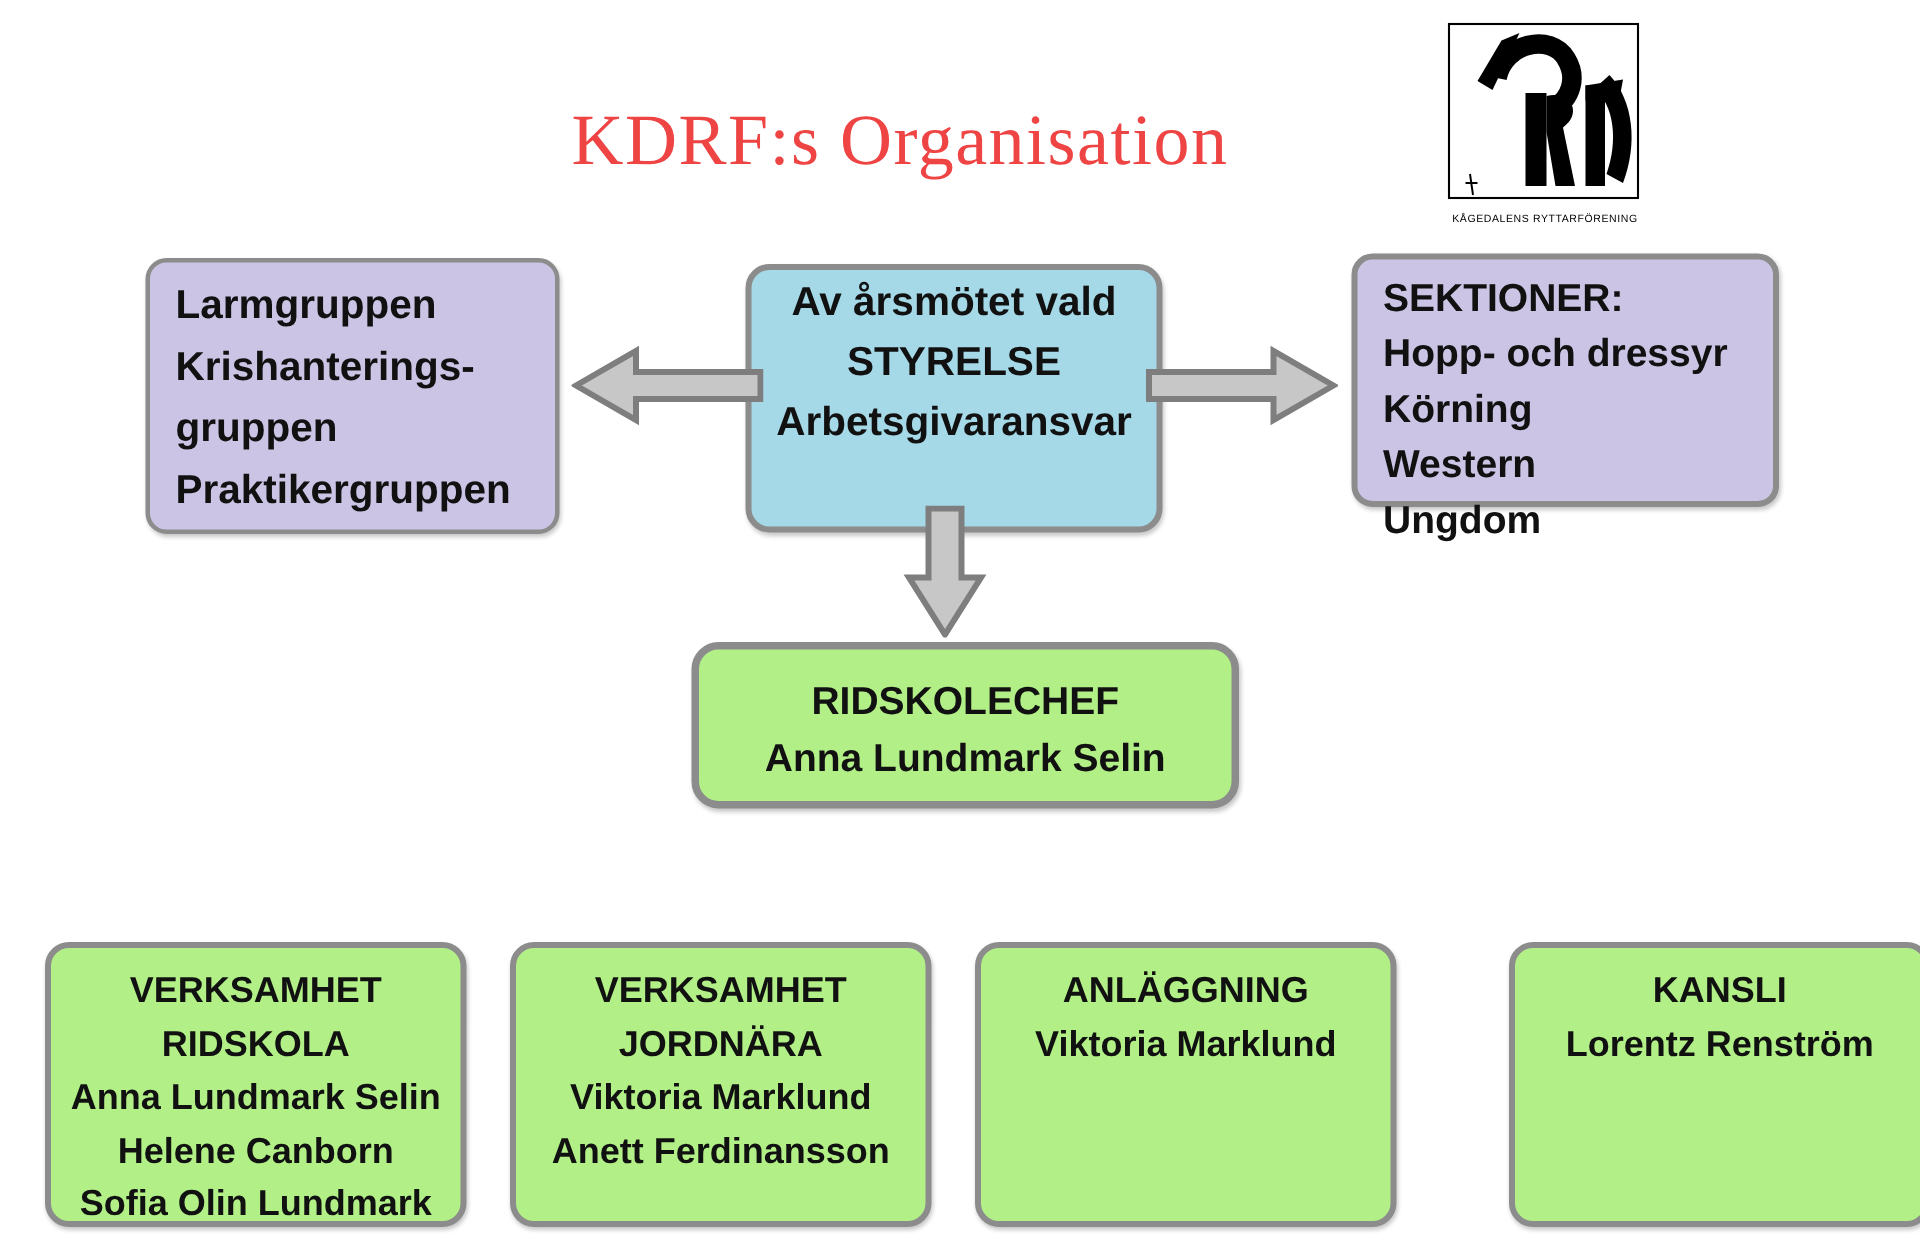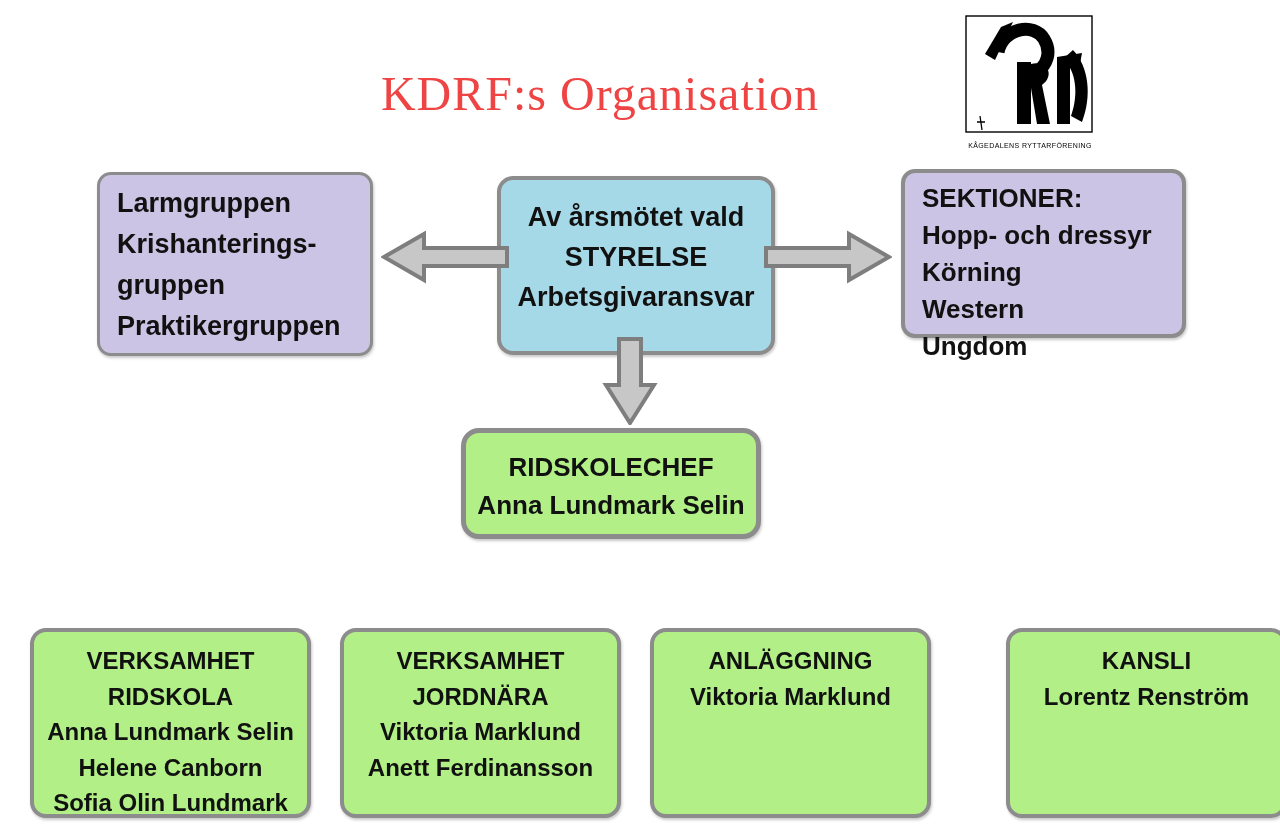--- a/index.html
+++ b/index.html
@@ -35,29 +35,29 @@
   .green{background:var(--green-fill,#b2f087);border-radius:16px;}
 
   .box-groups{
     left:97px;top:172px;width:276px;height:184px;
     font-size:27px;line-height:41px;
     padding:8px 6px 0 17px;border-width:3.5px;
   }
   .box-board{
     left:497px;top:176px;width:278px;height:179px;
     font-size:27px;line-height:40px;text-align:center;
-    padding-top:17px;
+    padding-top:1px;
   }
   .box-sections{
     left:901px;top:169px;width:285px;height:169px;
     font-size:26px;line-height:37px;
     padding:7px 0 0 17px;
   }
   .box-chef{
-    left:461px;top:428px;width:300px;height:111px;
+    left:461px;top:428px;width:365px;height:111px;
     font-size:26px;line-height:38px;text-align:center;
     padding-top:15px;border-width:5px;border-radius:18px;
   }
   .bottom-box{
     top:628px;width:281px;height:190px;
     font-size:24px;line-height:35.5px;text-align:center;
     padding-top:11px;
   }
   .b0{left:30px;} .b1{left:340px;} .b2{left:650px;} .b3{left:958px;margin-left:48px;}
 

